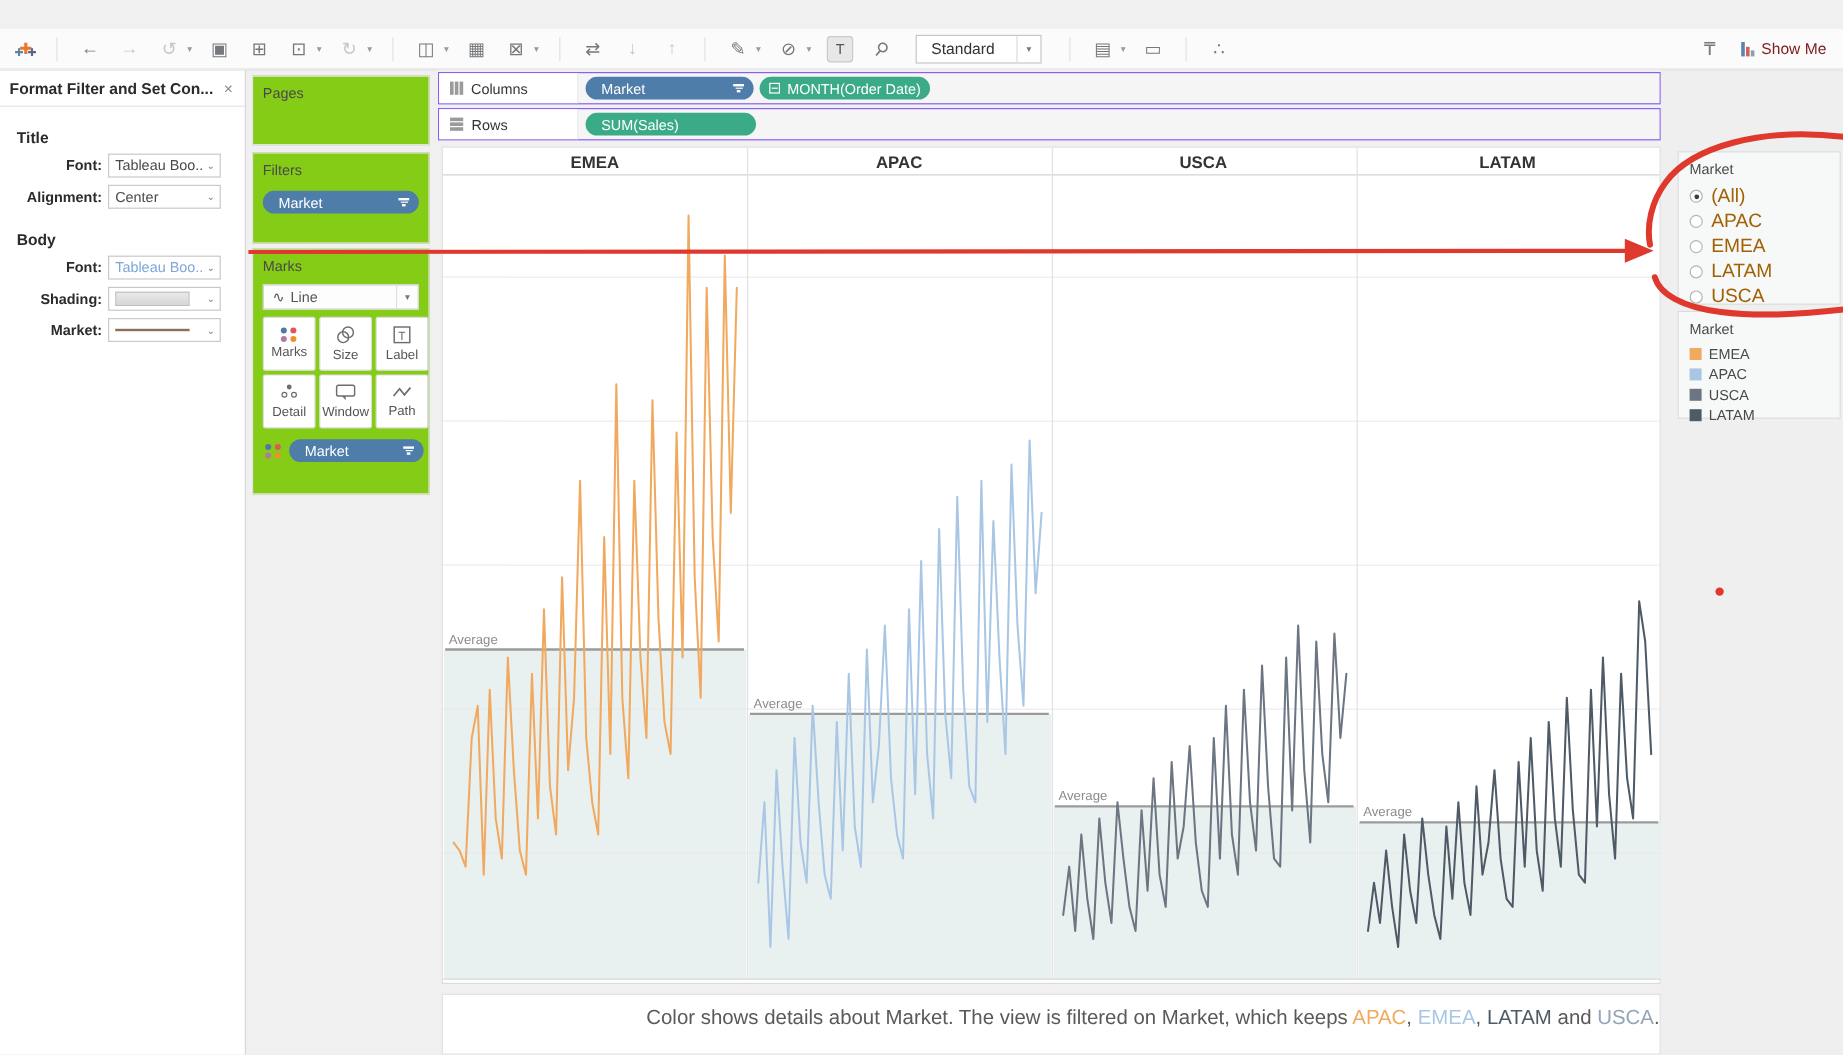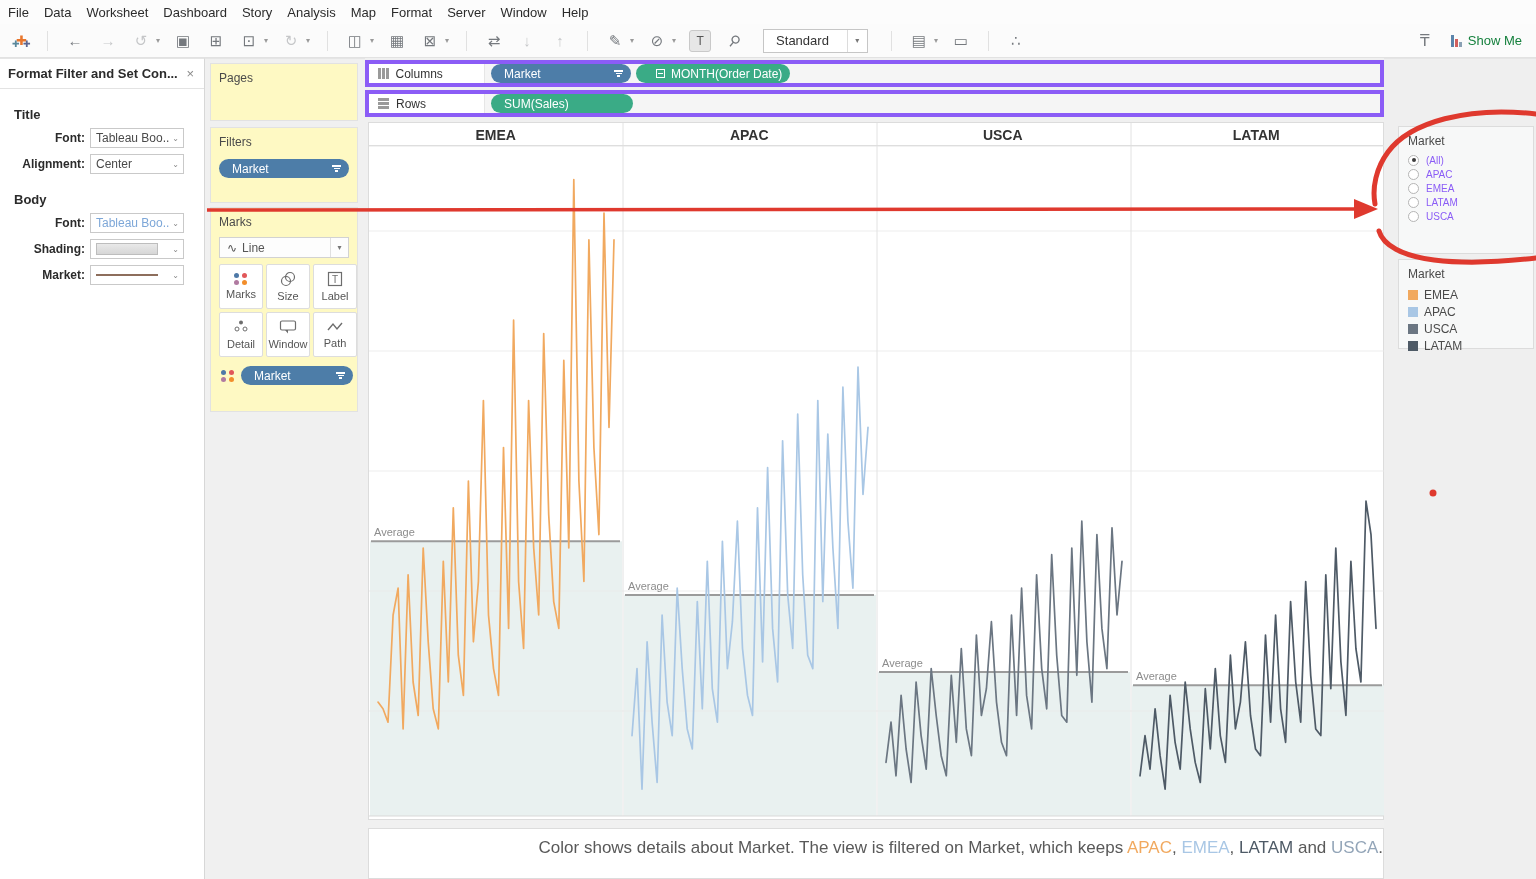--- a/index.html
+++ b/index.html
@@ -23,21 +23,21 @@
   #tableau-logo span { position:absolute; font-weight:bold; line-height:1; }
   #tableau-logo .p1 { left:4px; top:2px; font-size:13px; color:#e8762d; }
   #tableau-logo .p2 { left:0; top:8px; font-size:9px; color:#59879b; }
   #tableau-logo .p3 { left:11px; top:8px; font-size:9px; color:#5b6591; }
   .t-boxed { width:22px; height:22px; border:1px solid #c9c9c9; border-radius:3px; background:#e7e7e7; display:flex; align-items:center; justify-content:center; font-size:12px; color:#555; cursor:pointer; }
   .pin-rot { display:inline-block; transform:rotate(40deg); }
   #fit-select { display:flex; align-items:center; border:1px solid #c6c6c6; background:#fff; height:24px; margin:0 6px; cursor:pointer; }
   #fit-select .fit-label { font-size:13px; color:#333; padding:0 18px 0 12px; }
   #fit-select .fit-arrow { width:20px; height:100%; border-left:1px solid #dcdcdc; display:flex; align-items:center; justify-content:center; font-size:8px; color:#777; }
   .tb-right { margin-left:auto; display:flex; align-items:center; gap:16px; padding-right:14px; }
-  #showme-btn { display:flex; align-items:center; gap:6px; font-size:13px; color:#15803d; cursor:pointer; }
+  #showme-btn { display:flex; align-items:center; gap:6px; font-size:13px; color:#7f1d1d; cursor:pointer; }
   .showme-bars { display:inline-flex; align-items:flex-end; gap:1px; height:12px; }
   .showme-bars i { width:3px; display:block; }
   .showme-bars i:nth-child(1){ height:12px; background:#5b84ab; }
   .showme-bars i:nth-child(2){ height:8px; background:#d1605e; }
   .showme-bars i:nth-child(3){ height:5px; background:#8aa0b4; }
 
   
   #format-panel { left:0; top:58px; width:205px; height:821px; background:#fff; border-right:1px solid #d7d7d7; border-top:1px solid #e5e5e5; }
   #format-header { height:30px; border-bottom:1px solid #e3e3e3; display:flex; align-items:center; padding:0 8px; }
   #format-title { font-size:13px; font-weight:bold; color:#2b2b2b; flex:1; white-space:nowrap; overflow:hidden; }
@@ -46,21 +46,21 @@
   .fmt-row { display:flex; align-items:center; margin:6px 0 6px 0; }
   .fmt-label { width:90px; text-align:right; font-size:12px; font-weight:bold; color:#2b2b2b; padding-right:5px; }
   .fmt-select { width:94px; height:20px; border:1px solid #c9c9c9; background:#fff; display:flex; align-items:center; font-size:12px; color:#4a4a4a; padding-left:5px; position:relative; cursor:pointer; }
   .fmt-select .chev { position:absolute; right:4px; font-size:8px; color:#888; }
   .fmt-select.blue-val { color:#7da7d8; }
   .swatch-empty { width:62px; height:12px; background:linear-gradient(#e9e9e9,#d6d6d6); border:1px solid #bdbdbd; }
   .border-line { width:62px; height:2px; background:#8d6e5c; }
 
   
   #cards-col { left:205px; top:58px; width:160px; height:821px; background:#f0f0f0; border-top:1px solid #e5e5e5; }
-  .card { position:absolute; left:5px; width:148px; background:#fef9c3; border:1px solid #e2e2e2; }
+  .card { position:absolute; left:5px; width:148px; background:#84cc16; border:1px solid #e2e2e2; }
   .card-title { font-size:12px; color:#4a4a4a; padding:7px 8px 4px 8px; }
   #pages-card { top:4px; height:58px; }
   #filters-card { top:68px; height:76px; }
   #marks-card { top:148px; height:205px; }
   .pill { height:19px; border-radius:10px; display:flex; align-items:center; color:#fff; font-size:12px; padding:0 8px 0 13px; cursor:grab; }
   .pill.blue { background:#4d7da8; }
   .pill.green { background:#3aab86; }
   .pill .pill-text { flex:1; white-space:nowrap; overflow:hidden; }
   .funnel { display:inline-flex; flex-direction:column; align-items:center; gap:1px; margin-left:6px; }
   .funnel i { display:block; height:1.5px; background:#fff; }
@@ -73,33 +73,33 @@
   .mark-btn { border:1px solid #dddddd; border-radius:2px; background:#fff; display:flex; flex-direction:column; align-items:center; justify-content:center; gap:3px; cursor:pointer; }
   .mark-btn .mb-label { font-size:11px; color:#555; }
   .dots4 { display:grid; grid-template-columns:6px 6px; gap:2px; }
   .dots4 i { width:5px; height:5px; border-radius:50%; display:block; }
   .dots4 i:nth-child(1){ background:#4e79a7; } .dots4 i:nth-child(2){ background:#e15759; }
   .dots4 i:nth-child(3){ background:#b07aa1; } .dots4 i:nth-child(4){ background:#f28e2b; }
   #marks-pill-row { display:flex; align-items:center; gap:6px; margin:9px 0 0 10px; }
   #marks-pill-row .pill { width:112px; }
 
   
-  .shelf-row { left:365px; width:1019px; height:27px; background:#f5f5f5; border:4px solid #8b5cf6; display:flex; align-items:center; }
+  .shelf-row { left:365px; width:1019px; height:27px; background:#f5f5f5; border:1px solid #8b5cf6; display:flex; align-items:center; }
   #columns-shelf { top:60px; } #rows-shelf { top:90px; }
   .shelf-label-cell { width:116px; height:100%; background:#fff; border-right:1px solid #e6e6e6; display:flex; align-items:center; gap:7px; padding-left:9px; }
   .shelf-label-cell .sh-name { font-size:12px; color:#333; }
   .colbars { display:inline-flex; gap:1.5px; }
   .colbars i { width:2.5px; height:11px; background:#9a9a9a; display:block; }
   .rowbars { display:inline-flex; flex-direction:column; gap:1.5px; }
   .rowbars i { width:11px; height:2.5px; background:#9a9a9a; display:block; }
   .shelf-pills { display:flex; align-items:center; gap:5px; padding-left:6px; }
   .shelf-pills .pill { height:19px; }
   .pill .cal-ico { width:9px; height:9px; border:1px solid #fff; margin-right:6px; position:relative; display:inline-block; }
   .pill .cal-ico::after { content:""; position:absolute; left:1px; right:1px; top:3px; height:1px; background:#fff; }
-  #pill-market-col { width:140px; } #pill-month { padding-left:20px; } #pill-sales { width:142px; }
+  #pill-market-col { width:140px; } #pill-month { padding-left:8px; } #pill-sales { width:142px; }
 
   
   #chart-card { left:368px; top:122px; width:1016px; height:698px; background:#fff; border:1px solid #dcdcdc; }
   #facet-headers { position:absolute; left:0; top:0; width:100%; height:23px; display:flex; border-bottom:1px solid #dedede; }
   .facet-h { flex:1; text-align:center; font-size:14px; font-weight:bold; color:#333; padding-top:4px; }
   #chart-svg { position:absolute; left:0; top:0; }
 
   
   #caption-card { left:368px; top:828px; width:1016px; height:51px; background:#fff; border:1px solid #dcdcdc; overflow:hidden; }
   #caption-label { font-size:12px; color:#767676; padding:8px 0 0 13px; }
@@ -107,46 +107,33 @@
 
   
   #right-panel { left:1384px; top:58px; width:152px; height:821px; background:#efefef; border-top:1px solid #e5e5e5; }
   .rp-card { position:absolute; left:14px; width:136px; background:#f7f8f8; border:1px solid #dcdcdc; }
   #filter-card { top:67px; height:128px; }
   #legend-card { top:200px; height:90px; }
   .rp-title { font-size:12px; color:#4a4a4a; padding:7px 0 5px 9px; }
   .radio-row { display:flex; align-items:center; gap:7px; padding:1.5px 0 1.5px 9px; cursor:pointer; }
   .radio { width:11px; height:11px; border:1px solid #b5b5b5; border-radius:50%; background:#fff; position:relative; flex:none; }
   .radio.checked::after { content:""; position:absolute; left:2.5px; top:2.5px; width:4px; height:4px; border-radius:50%; background:#3c3c3c; }
-  .radio-label { font-size:10px; color:#8b5cf6; }
+  .radio-label { font-size:16px; color:#a16207; }
   .legend-row { display:flex; align-items:center; gap:6px; padding:1.5px 0 1.5px 9px; }
   .legend-swatch { width:10px; height:10px; flex:none; }
   .legend-label { font-size:12px; color:#4a4a4a; }
 
   
   #annotation-overlay { left:0; top:0; width:1536px; height:879px; pointer-events:none; z-index:60; }
 </style>
 </head>
 <body>
 
 <div id="app">
 
-  <div id="menubar" class="abs">
-    <span class="menu-item">File</span>
-    <span class="menu-item">Data</span>
-    <span class="menu-item">Worksheet</span>
-    <span class="menu-item">Dashboard</span>
-    <span class="menu-item">Story</span>
-    <span class="menu-item">Analysis</span>
-    <span class="menu-item">Map</span>
-    <span class="menu-item">Format</span>
-    <span class="menu-item">Server</span>
-    <span class="menu-item">Window</span>
-    <span class="menu-item">Help</span>
-  </div>
 
   <div id="toolbar" class="abs">
     <div class="tb-left">
       <span id="tableau-logo">
           <span class="p1">✚</span>
           <span class="p2">✚</span>
           <span class="p3">✚</span>
         </span>
       <span class="tb-divider"></span>
       <span class="tb-icon">←</span>

